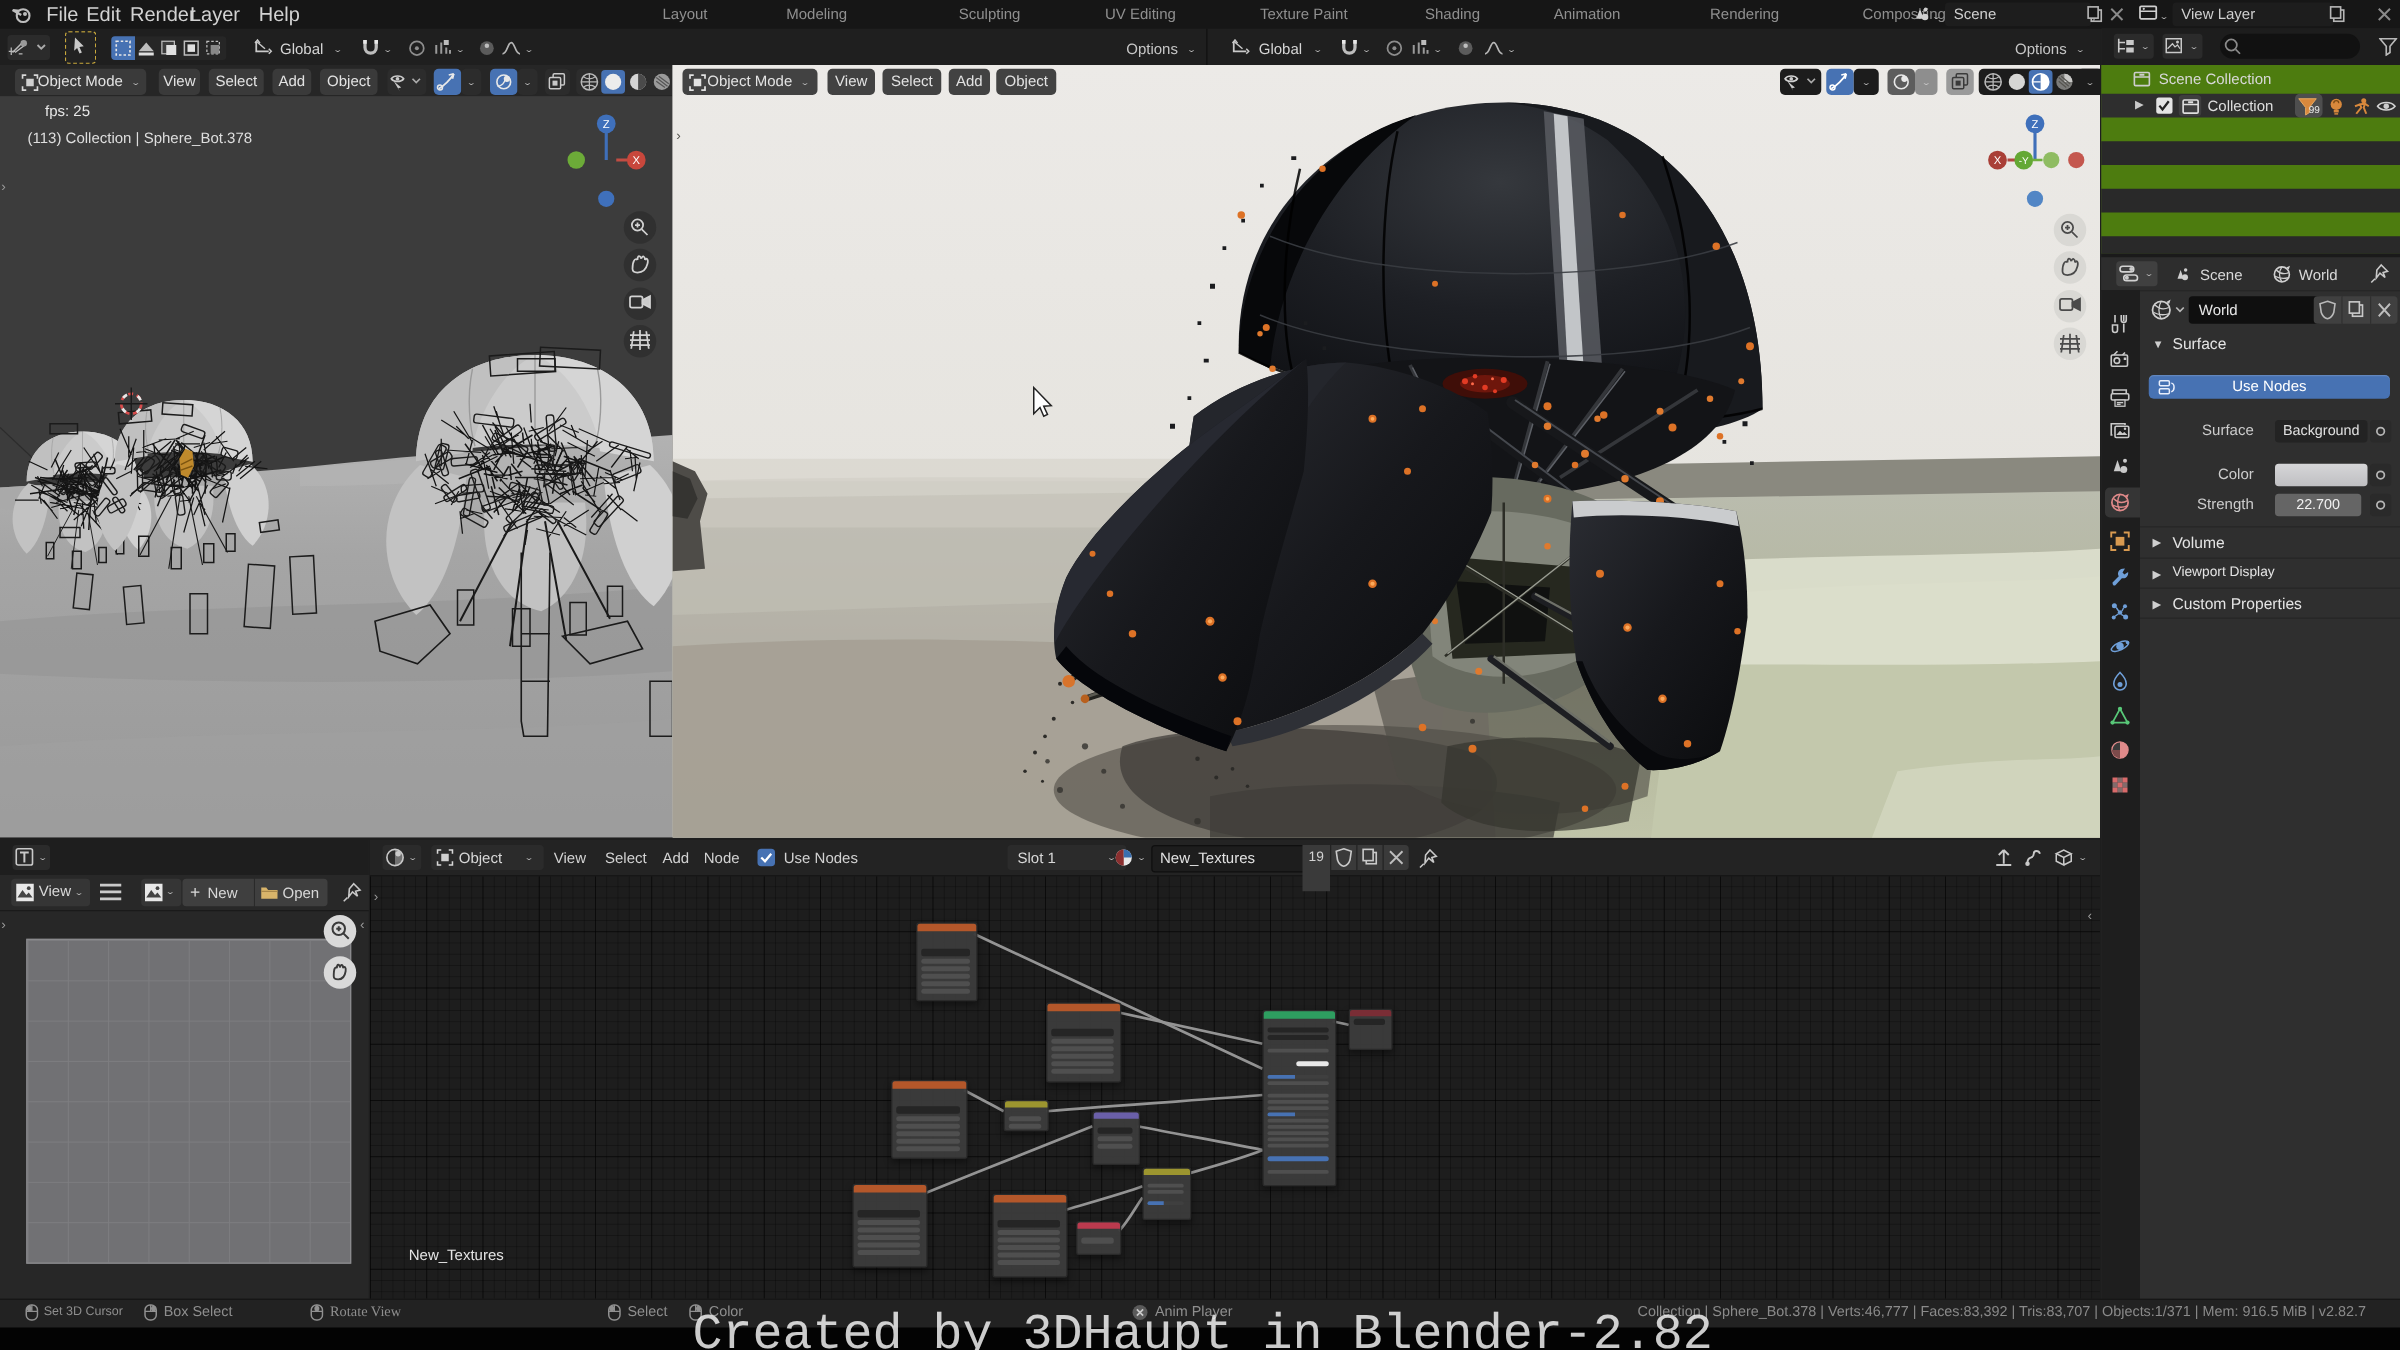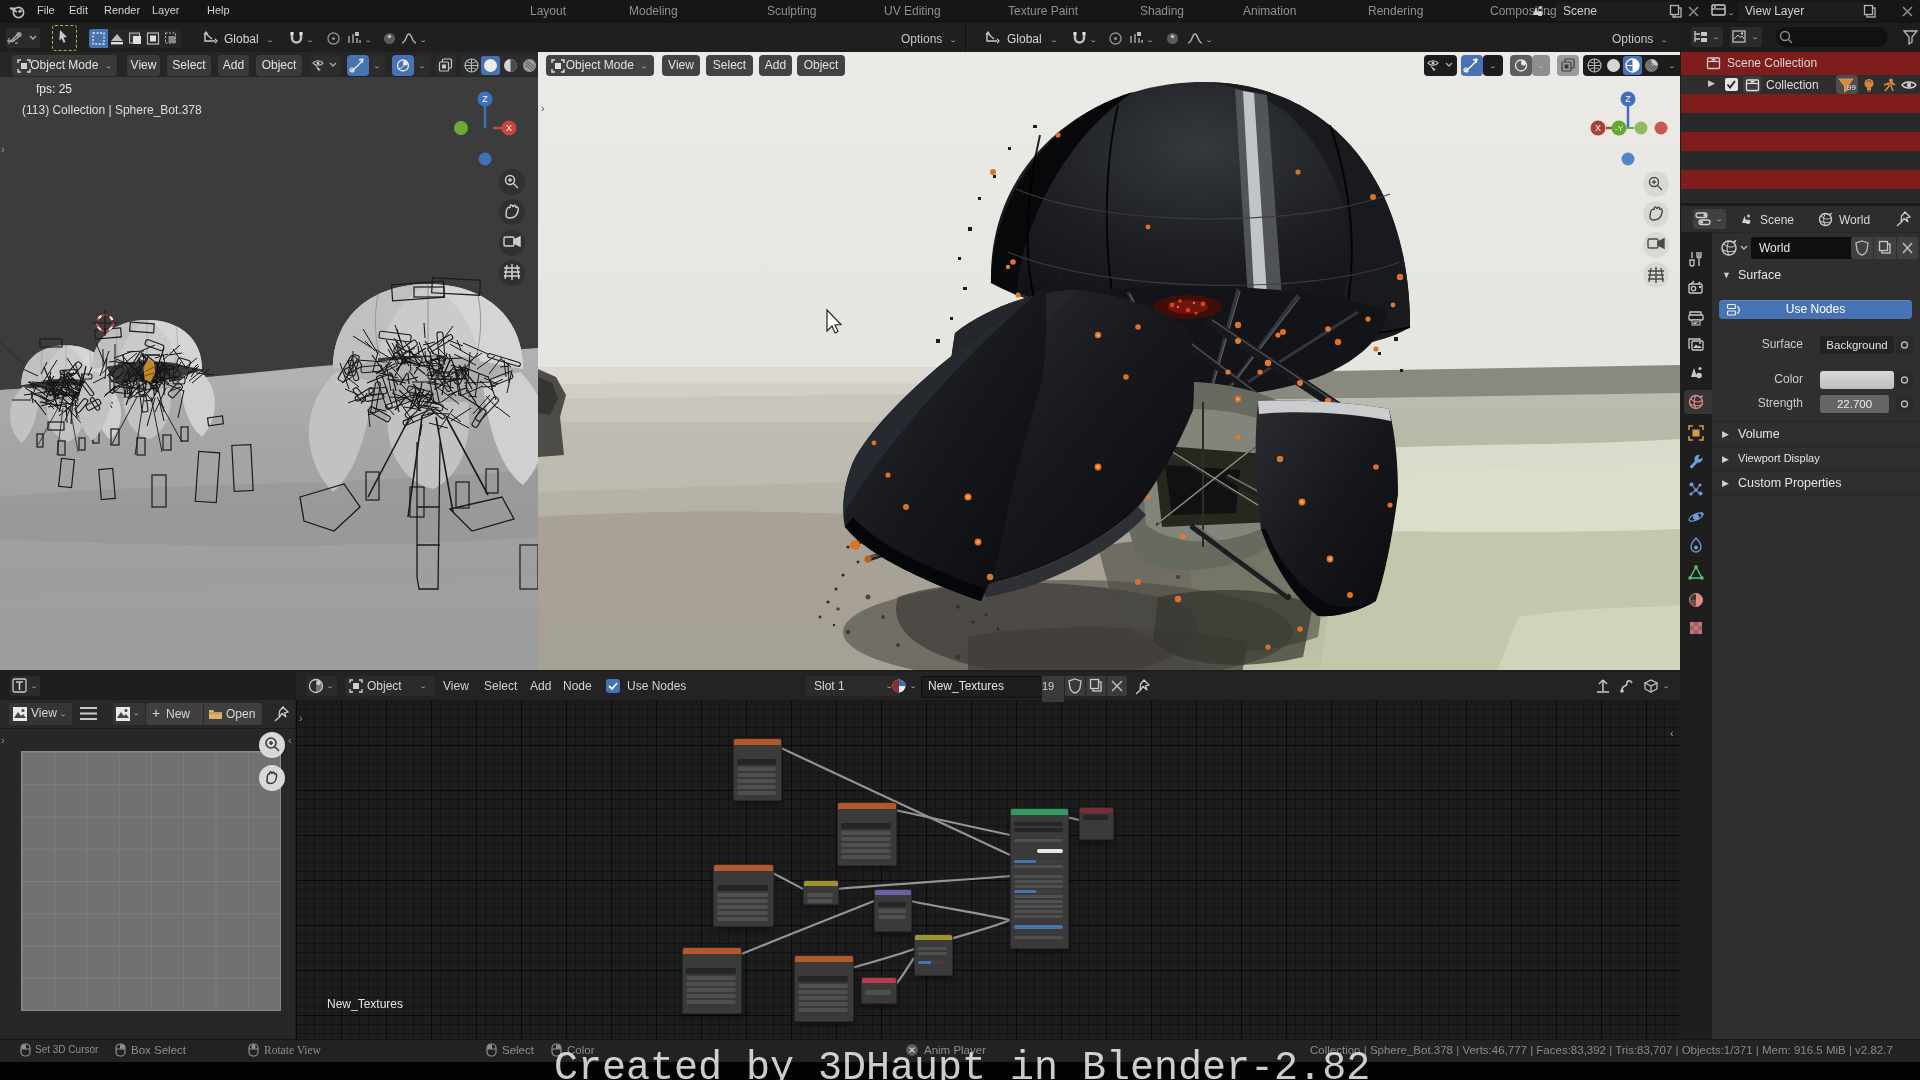--- a/index.html
+++ b/index.html
@@ -17,21 +17,21 @@
 
 <div class="abs" style="left:0;top:0;width:1920px;height:23px;background:#161616;"></div>
 <div class="abs" style="left:9px;top:3px;width:17px;height:17px;">
  <svg width="17" height="17" viewBox="0 0 17 17">
         <circle cx="9.5" cy="9.5" r="5.1" fill="none" stroke="#bdbdbd" stroke-width="1.7"></circle>
         <circle cx="11" cy="8.2" r="1.6" fill="#bdbdbd"></circle>
         <path d="M1,5 L8,9" stroke="#bdbdbd" stroke-width="1.8"></path>
         <path d="M1.2,4.2 L7,4.8 L4,7.6 Z" fill="#bdbdbd"></path>
       </svg>
 </div>
-<div class="abs" style="top:4px;left:0;width:960px;height:16px;font-size:11px;color:#d2d2d2;">
+<div class="abs" style="top:4px;left:0;width:960px;height:16px;font-size:16px;color:#d2d2d2;">
  <span class="abs" style="left:37px;">File</span>
  <span class="abs" style="left:69px;">Edit</span>
  <span class="abs" style="left:104px;">Render</span>
  <span class="abs" style="left:152px;">Layer</span>
  <span class="abs" style="left:207px;">Help</span>
 </div>
 <div class="abs" style="top:4px;left:0;width:1920px;height:17px;font-size:12px;color:#8f8f8f;">
  <span class="abs" style="left:530px;">Layout</span>
  <span class="abs" style="left:629px;">Modeling</span>
  <span class="abs" style="left:767px;">Sculpting</span>
@@ -933,21 +933,21 @@
    </div>
    <div class="abs" style="left:593px;top:4px;width:30px;height:20px;">
      <svg width="20" height="20" viewBox="0 0 20 20">
             <circle cx="10" cy="10" r="6.5" fill="#e8e8e8"></circle>
             <path d="M10,3.5 A6.5,6.5 0 0 0 10,16.5 Z" fill="#8a2f2f"></path>
             <path d="M10,10 L16.5,10 A6.5,6.5 0 0 0 10,3.5 Z" fill="#3a6fb0"></path>
           </svg>
      <span class="chev abs" style="left:20px;top:4px;">⌄</span>
    </div>
    <div class="abs" style="left:625px;top:4px;width:120px;height:20px;background:#1d1d1d;border:1px solid #0f0f0f;border-radius:3px 0 0 3px;font-size:12px;line-height:19px;color:#e2e2e2;padding-left:6px;">New_Textures</div>
-   <div class="abs" style="left:746px;top:4px;width:22px;height:26px;background:#3a3a3a;font-size:11px;line-height:20px;text-align:left;color:#d2d2d2;">19</div>
+   <div class="abs" style="left:746px;top:4px;width:22px;height:37px;background:#3a3a3a;font-size:11px;line-height:20px;text-align:center;color:#d2d2d2;">19</div>
    <div class="abs" style="left:769px;top:4px;width:20px;height:20px;background:#3a3a3a;">
      <svg width="20" height="20" viewBox="0 0 20 20">
             <path d="M10,3 L16,5 L15,12 C14,15 12,16.5 10,17 C8,16.5 6,15 5,12 L4,5 Z" fill="none" stroke="#c9c9c9" stroke-width="1.3"></path>
           </svg>
    </div>
    <div class="abs" style="left:790px;top:4px;width:20px;height:20px;background:#3a3a3a;">
      <svg width="20" height="20" viewBox="0 0 20 20">
             <rect x="7" y="6" width="8" height="9" fill="none" stroke="#c9c9c9" stroke-width="1.3"></rect>
             <rect x="4.5" y="3.5" width="8" height="9" fill="#3a3a3a" stroke="#c9c9c9" stroke-width="1.3"></rect>
           </svg>
@@ -1149,21 +1149,21 @@
    <div class="abs" style="left:95px;top:4px;width:112px;height:20px;background:#111;border-radius:10px;">
      <svg width="20" height="20" viewBox="0 0 20 20">
             <circle cx="9" cy="9" r="4.5" fill="none" stroke="#8a8a8a" stroke-width="1.4"></circle>
             <path d="M12.5,12.5 L16,16" stroke="#8a8a8a" stroke-width="1.4"></path>
           </svg>
    </div>
    <svg class="abs" style="left:222px;top:6px;" width="15" height="16" viewBox="0 0 15 16">
           <path d="M1,2 L14,2 L9,8 L9,13 L6,15 L6,8 Z" fill="none" stroke="#b9b9b9" stroke-width="1.3"></path>
         </svg>
 
-   <div class="abs" style="left:0;top:29px;width:239px;height:151px;background:#7f1d1d;text-align:center;">
+   <div class="abs" style="left:0;top:29px;width:239px;height:151px;background:#4d7c0f;text-align:center;">
      <div class="abs" style="left:0;top:23px;width:239px;height:19px;background:#2e2e2e;"></div>
      <div class="abs" style="left:0;top:61px;width:239px;height:19px;background:#292929;"></div>
      <div class="abs" style="left:0;top:99px;width:239px;height:19px;background:#292929;"></div>
      <div class="abs" style="left:0;top:137px;width:239px;height:14px;background:#292929;"></div>
 
      <svg class="abs" style="left:25px;top:4px;" width="15" height="15" viewBox="0 0 15 15">
             <rect x="1.5" y="2" width="12" height="10.5" rx="1" fill="none" stroke="#cdcdcd" stroke-width="1.3"></rect>
             <path d="M1.5,5.5 L13.5,5.5" stroke="#cdcdcd" stroke-width="1.2"></path>
             <rect x="5.5" y="3" width="4" height="1.6" fill="#cdcdcd"></rect>
           </svg>

